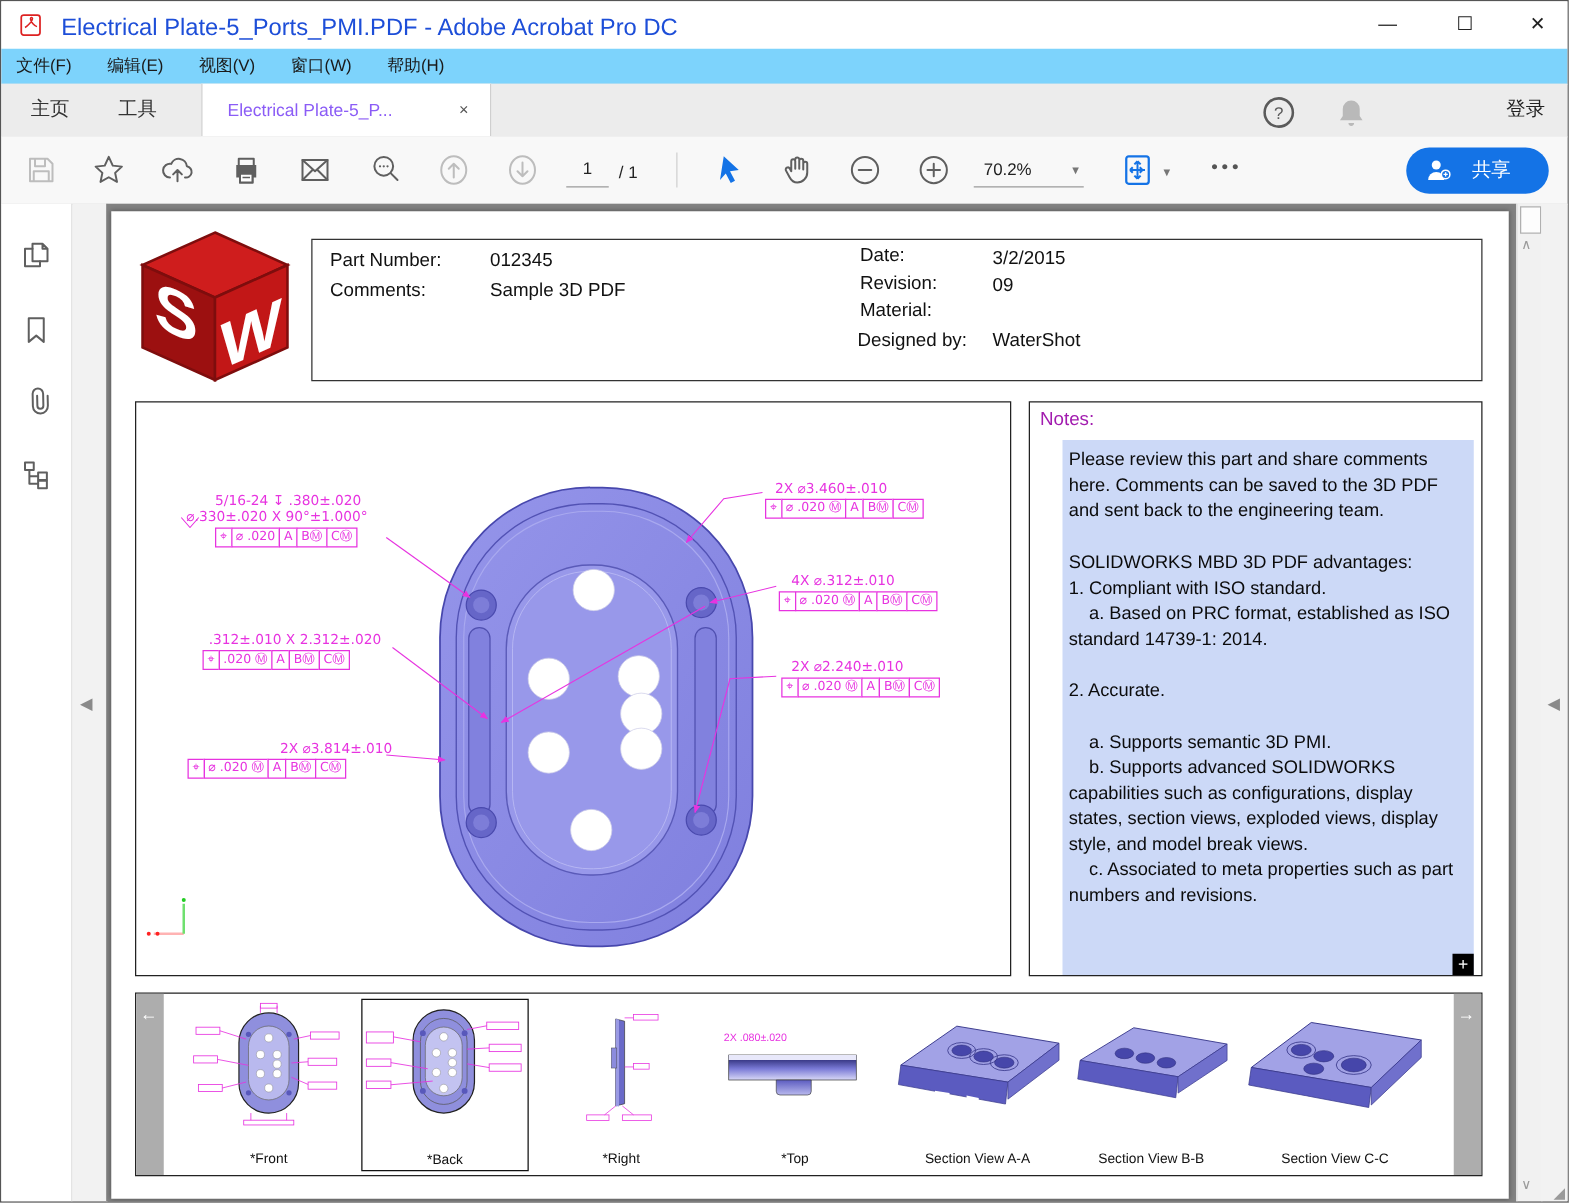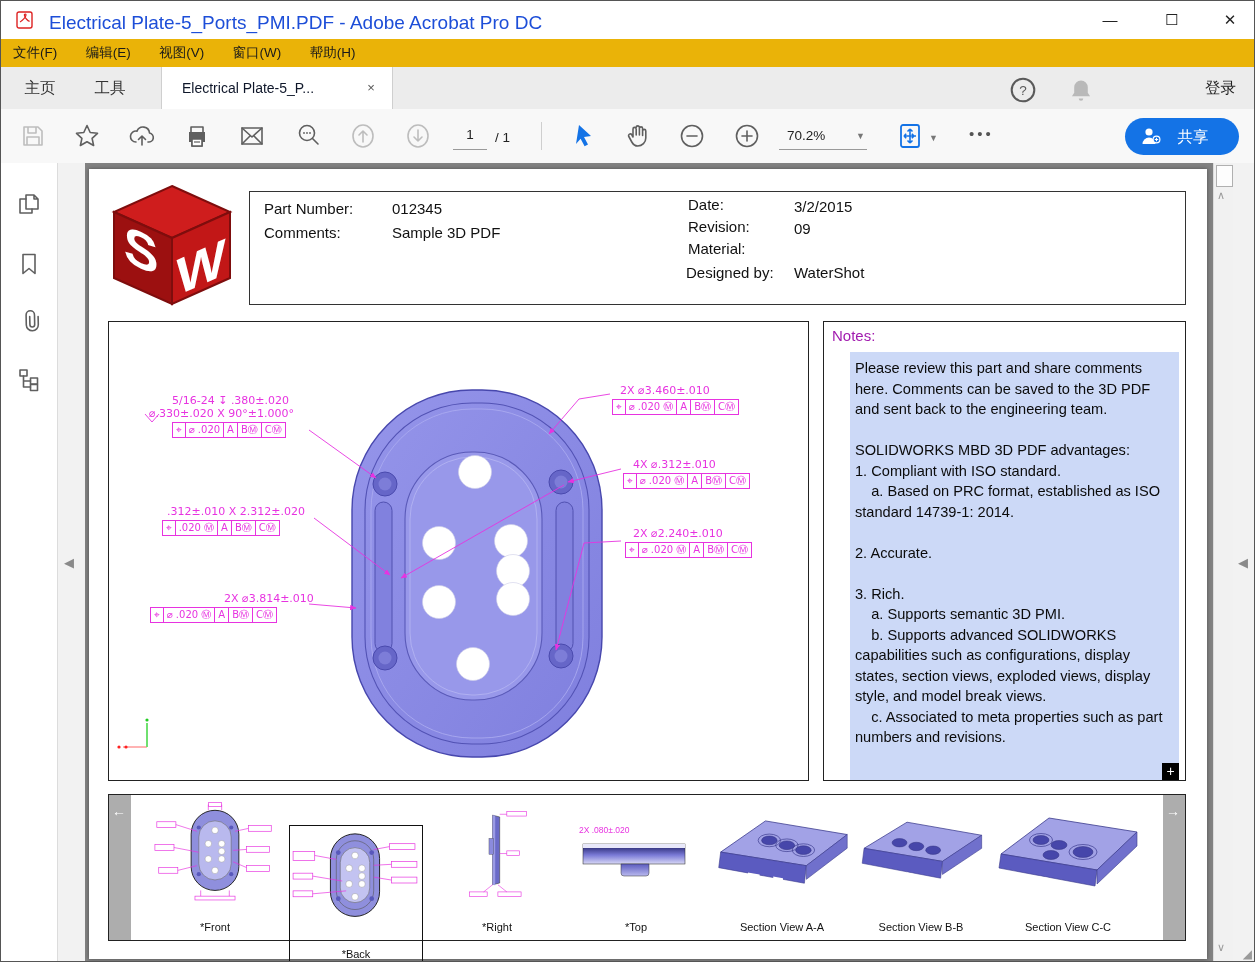--- a/index.html
+++ b/index.html
@@ -4,27 +4,27 @@
 <style>
   html,body{margin:0;padding:0;background:#666;}
   #app{position:relative;width:1255px;height:962px;background:#fff;overflow:hidden;
        font-family:"Liberation Sans","DejaVu Sans",sans-serif;border:1px solid #555;box-sizing:border-box;}
   .abs{position:absolute;}
   
   #titlebar{left:0;top:0;width:100%;height:38px;background:#fff;}
   #title-text{left:48px;top:11px;font-size:19px;color:#1d4ed8;}
   .winbtn{top:6px;width:28px;height:26px;text-align:center;line-height:26px;font-size:15px;color:#222;cursor:pointer;}
   
-  #menubar{left:0;top:38px;width:100%;height:28px;background:#eab308;border-bottom:1px solid #e3e3e3;}
+  #menubar{left:0;top:38px;width:100%;height:28px;background:#7dd3fc;border-bottom:1px solid #e3e3e3;}
   .menu-item{display:inline-block;padding:5px 12px;font-size:13.5px;color:#1a1a1a;cursor:default;}
   
   #tabbar{left:0;top:66px;width:100%;height:42px;background:#ececec;border-bottom:1px solid #cfcfcf;}
   .shelltab{top:0;height:42px;line-height:42px;font-size:15.5px;color:#333;text-align:center;cursor:pointer;}
   #doc-tab{left:160px;top:0;width:230px;height:42px;background:#fff;border-left:1px solid #cfcfcf;border-right:1px solid #cfcfcf;}
-  #doc-tab .lbl{position:absolute;left:20px;top:0;line-height:42px;font-size:14px;color:#0f172a;}
+  #doc-tab .lbl{position:absolute;left:20px;top:0;line-height:42px;font-size:14px;color:#8b5cf6;}
   #doc-tab .x{position:absolute;right:12px;top:12px;width:18px;height:18px;line-height:18px;text-align:center;color:#555;font-size:13px;cursor:pointer;}
   .tb-right-ico{top:8px;width:26px;height:26px;color:#5a5a5a;}
   #signin{right:18px;top:0;line-height:42px;font-size:15.5px;color:#222;cursor:pointer;}
   
   #toolbar{left:0;top:108px;width:100%;height:54px;background:#f8f8f8;border-bottom:1px solid #cfcfcf;}
   .tico{top:13px;width:28px;height:28px;cursor:pointer;}
   .tsep{top:13px;width:1px;height:28px;background:#cfcfcf;}
   #page-box{left:452px;top:18px;width:34px;height:22px;border-bottom:1px solid #9a9a9a;text-align:center;font-size:13.5px;color:#222;}
   #page-total{left:494px;top:21px;font-size:13.5px;color:#222;}
   #zoom-box{left:778px;top:16px;width:88px;height:24px;border-bottom:1px solid #9a9a9a;font-size:13.5px;color:#222;cursor:pointer;}
@@ -373,21 +373,20 @@
         <div id="notes-title">Notes:</div>
         <div id="notes-body">
           <p>Please review this part and share comments here. Comments can be saved to the 3D PDF and sent back to the engineering team.</p>
             <p></p>
           <p>SOLIDWORKS MBD 3D PDF advantages:</p>
             <p>1. Compliant with ISO standard.</p>
           <p>    a. Based on PRC format, established as ISO standard 14739-1: 2014.</p>
             <p></p>
           <p>2. Accurate.</p>
           <p></p>
-            <p>3. Rich.</p>
           <p>    a. Supports semantic 3D PMI.</p>
             <p>    b. Supports advanced SOLIDWORKS capabilities such as configurations, display states, section views, exploded views, display style, and model break views.</p>
           <p>    c. Associated to meta properties such as part numbers and revisions.</p>
         </div>
         <div id="notes-expand">+</div>
       </div>
 
       <div class="abs" id="strip">
         <div class="rail" style="left:0;">
           <span class="arr">←</span>
@@ -432,21 +431,21 @@
                 <line x1="72" y1="2" x2="72" y2="8"></line>
                 <rect x="58" y="0" width="14" height="4"></rect>
               <line x1="50" y1="92" x2="50" y2="98"></line>
                 <line x1="80" y1="92" x2="80" y2="98"></line>
                 <rect x="44" y="98" width="42" height="4"></rect>
             </g>
           </svg>
           <div class="tlabel">*Front</div>
         </div>
 
-        <div class="thumb sel" style="left:180px;width:132px;margin-top:26px;">
+        <div class="thumb sel" style="left:180px;width:132px;">
           <svg width="130" height="114" viewBox="0 0 130 116">
             <rect x="40" y="8" width="50" height="84" rx="25" fill="#8f8fdd" stroke="#222" stroke-width="1"></rect>
             <rect x="46" y="15" width="38" height="70" rx="19" fill="none" stroke="#555" stroke-width="0.6"></rect>
             <rect x="50" y="22" width="30" height="56" rx="15" fill="#c3c3f1" stroke="#666" stroke-width="0.6"></rect>
             <g fill="#fff" stroke="#888" stroke-width="0.4">
               <circle cx="65" cy="30" r="3.4"></circle>
                 <circle cx="59" cy="43" r="3.4"></circle>
                 <circle cx="72" cy="43" r="3.4"></circle>
               <circle cx="72" cy="51" r="3.4"></circle>
                 <circle cx="72" cy="59" r="3.4"></circle>

